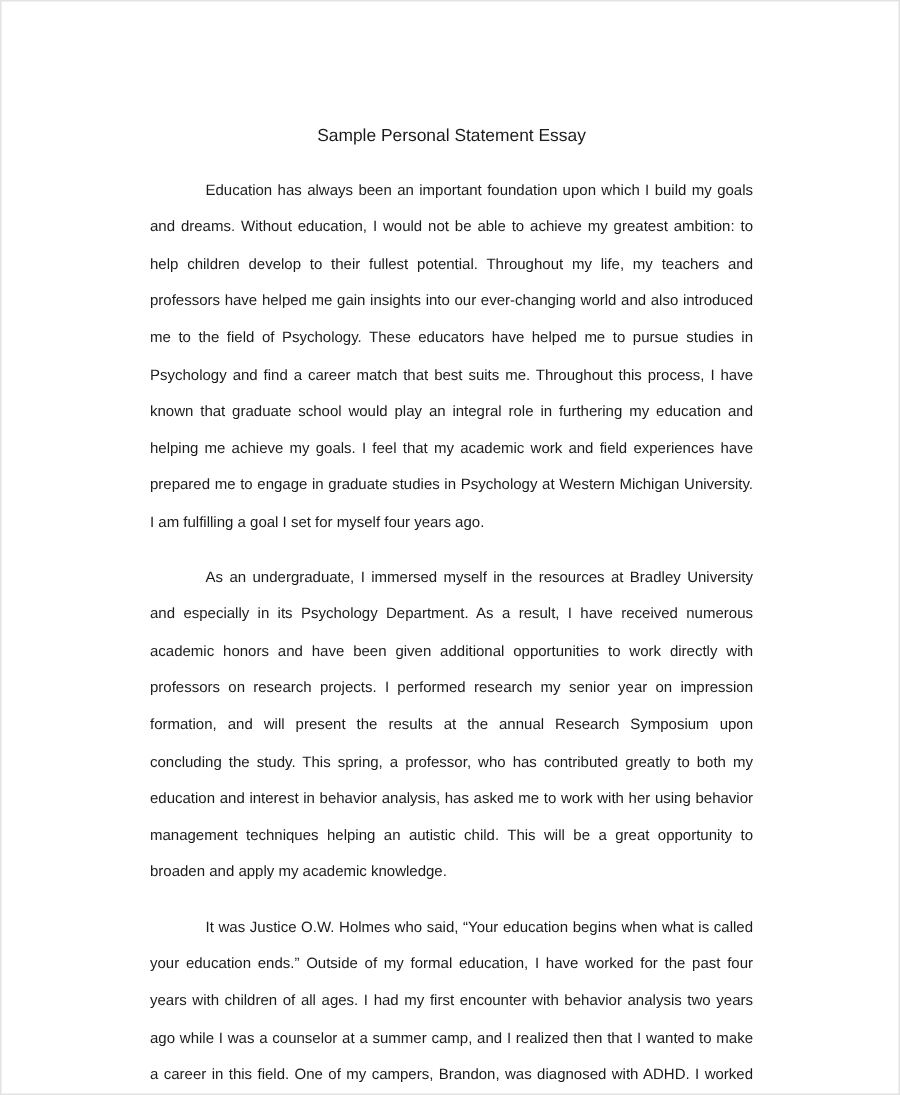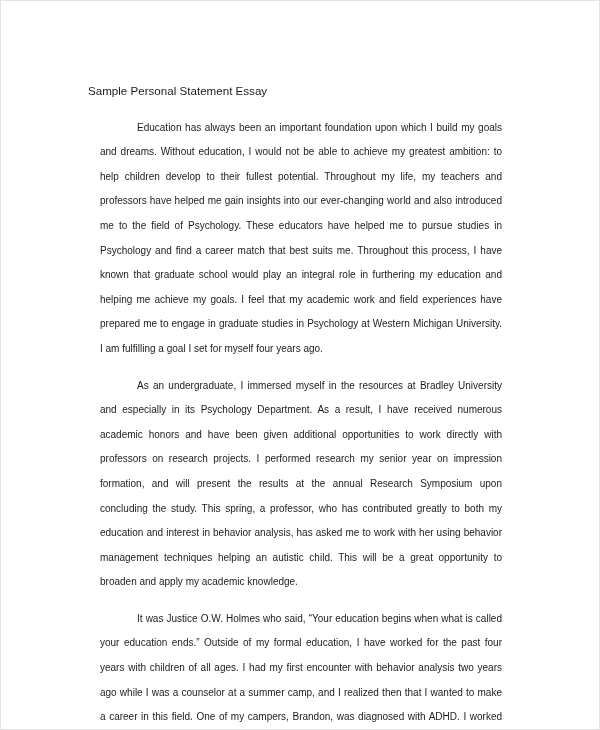--- a/index.html
+++ b/index.html
@@ -25,20 +25,21 @@
     top: 78px;
     width: 426px;
     color: #1b1b1b;
     font-size: 11.6px;
     line-height: 24.6px;
     text-align: justify;
     text-justify: inter-word;
     -webkit-font-smoothing: antialiased;
   }
   .doc-title {
+    text-align: center;
     font-size: 11.6px;
     line-height: 24.6px;
     font-weight: normal;
     margin: 0 0 0 0;
     color: #1b1b1b;
   }
   .para {
     margin: 12px;
     text-indent: 37px;
     font-size: 10px;

